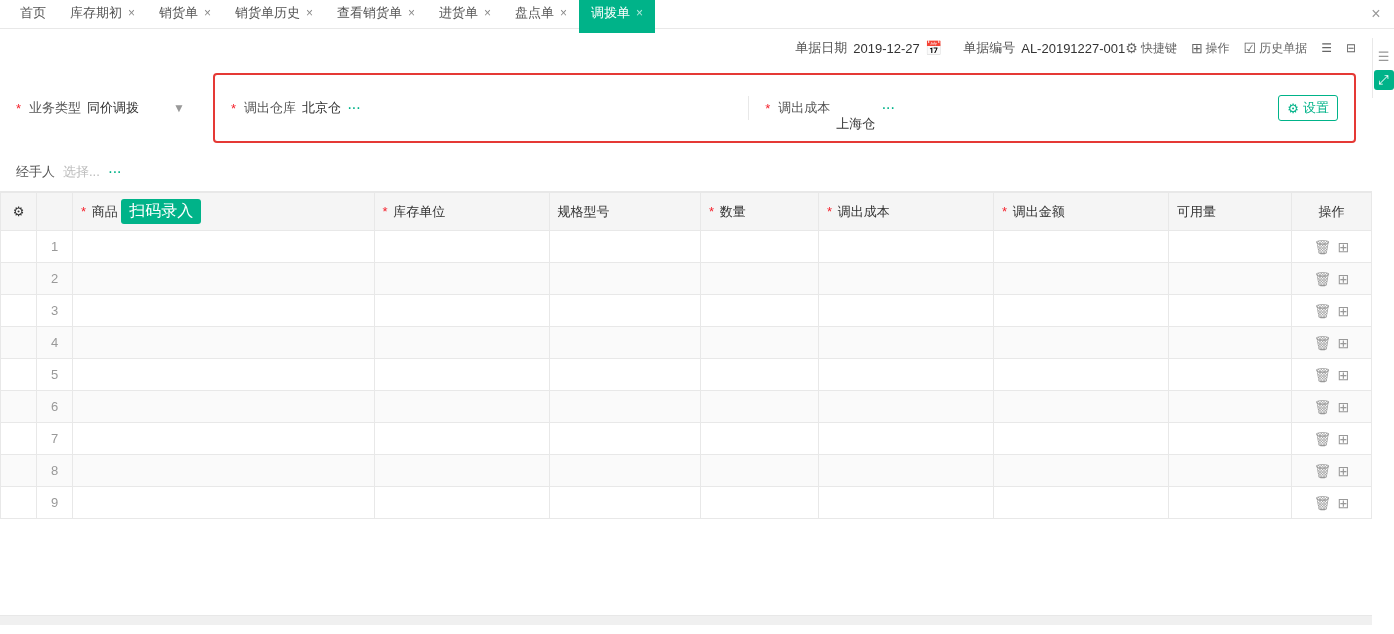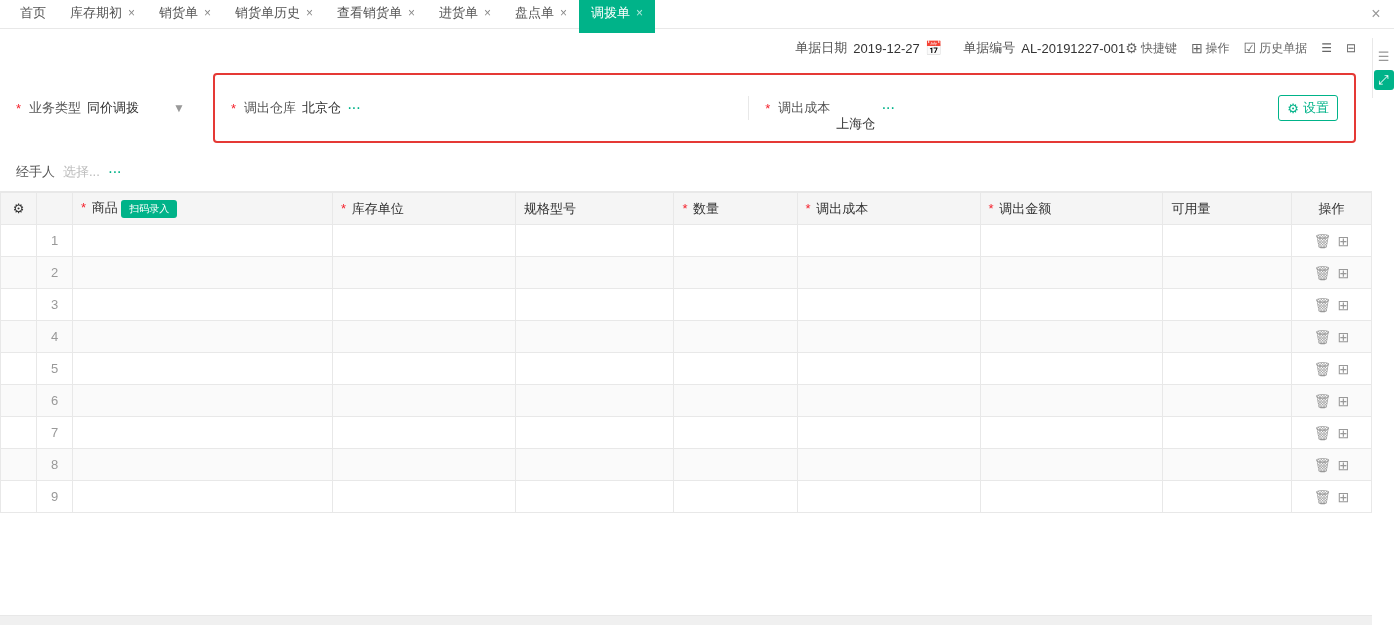--- a/index.html
+++ b/index.html
@@ -240,21 +240,21 @@
       background: #fff9e6;
       font-weight: bold;
       color: #666;
     }
     .scan-btn {
       background: #00b389;
       color: #fff;
       border: none;
       border-radius: 3px;
       padding: 2px 8px;
-      font-size: 10px;
+      font-size: 16px;
       cursor: pointer;
     }
 
     
     .right-sidebar {
       position: fixed;
       right: 0;
       top: 38px;
       width: 22px;
       display: flex;

